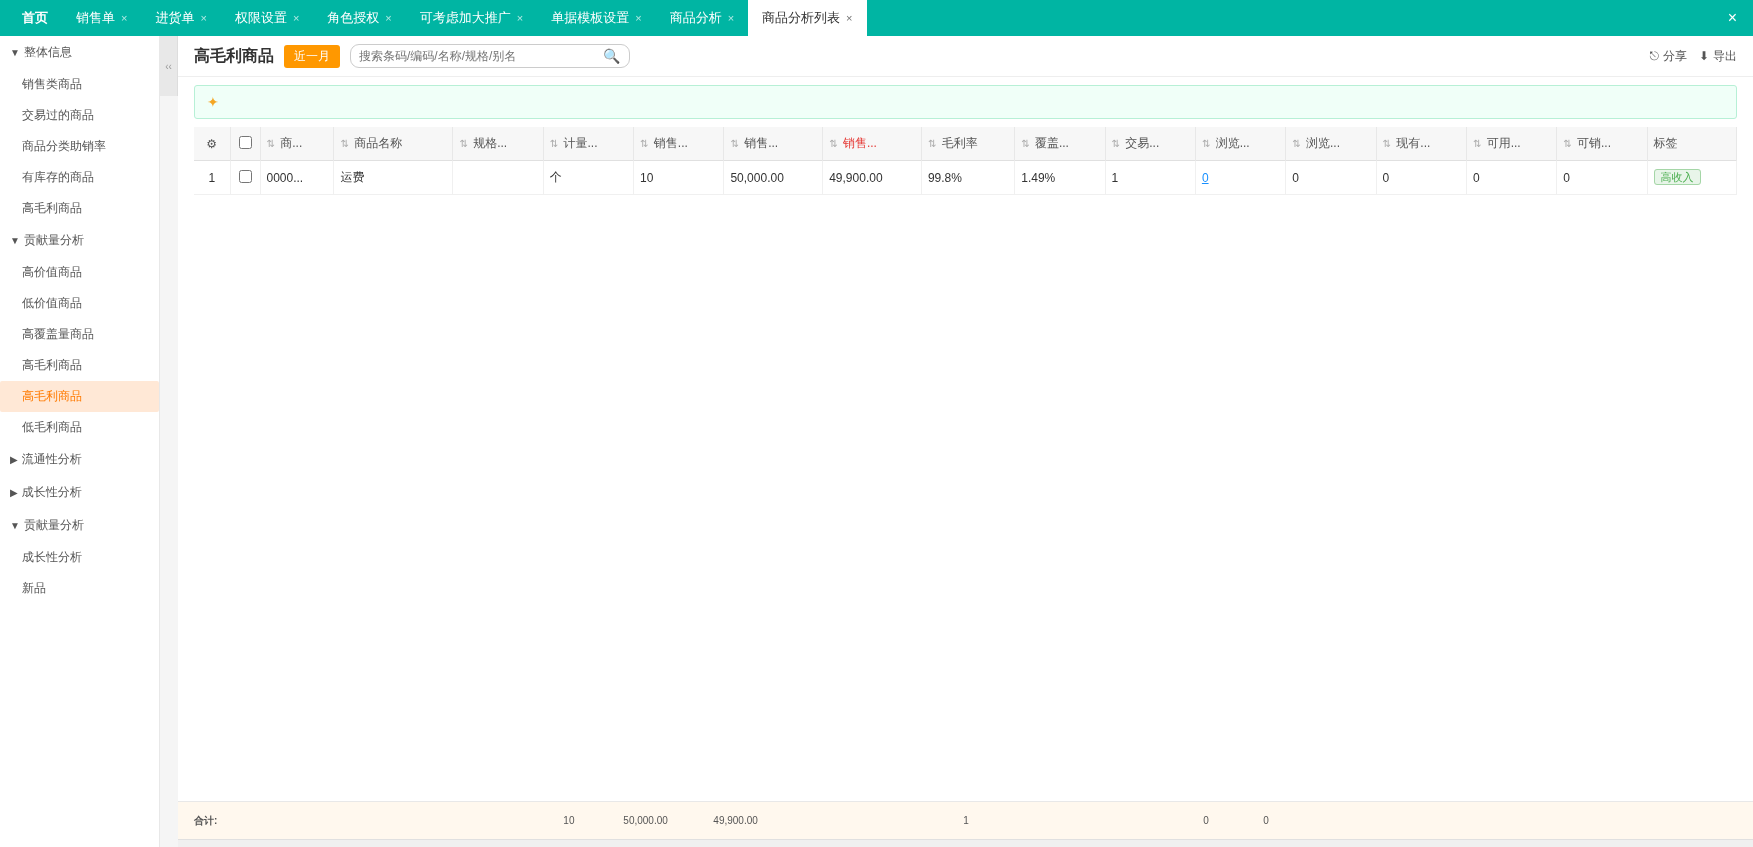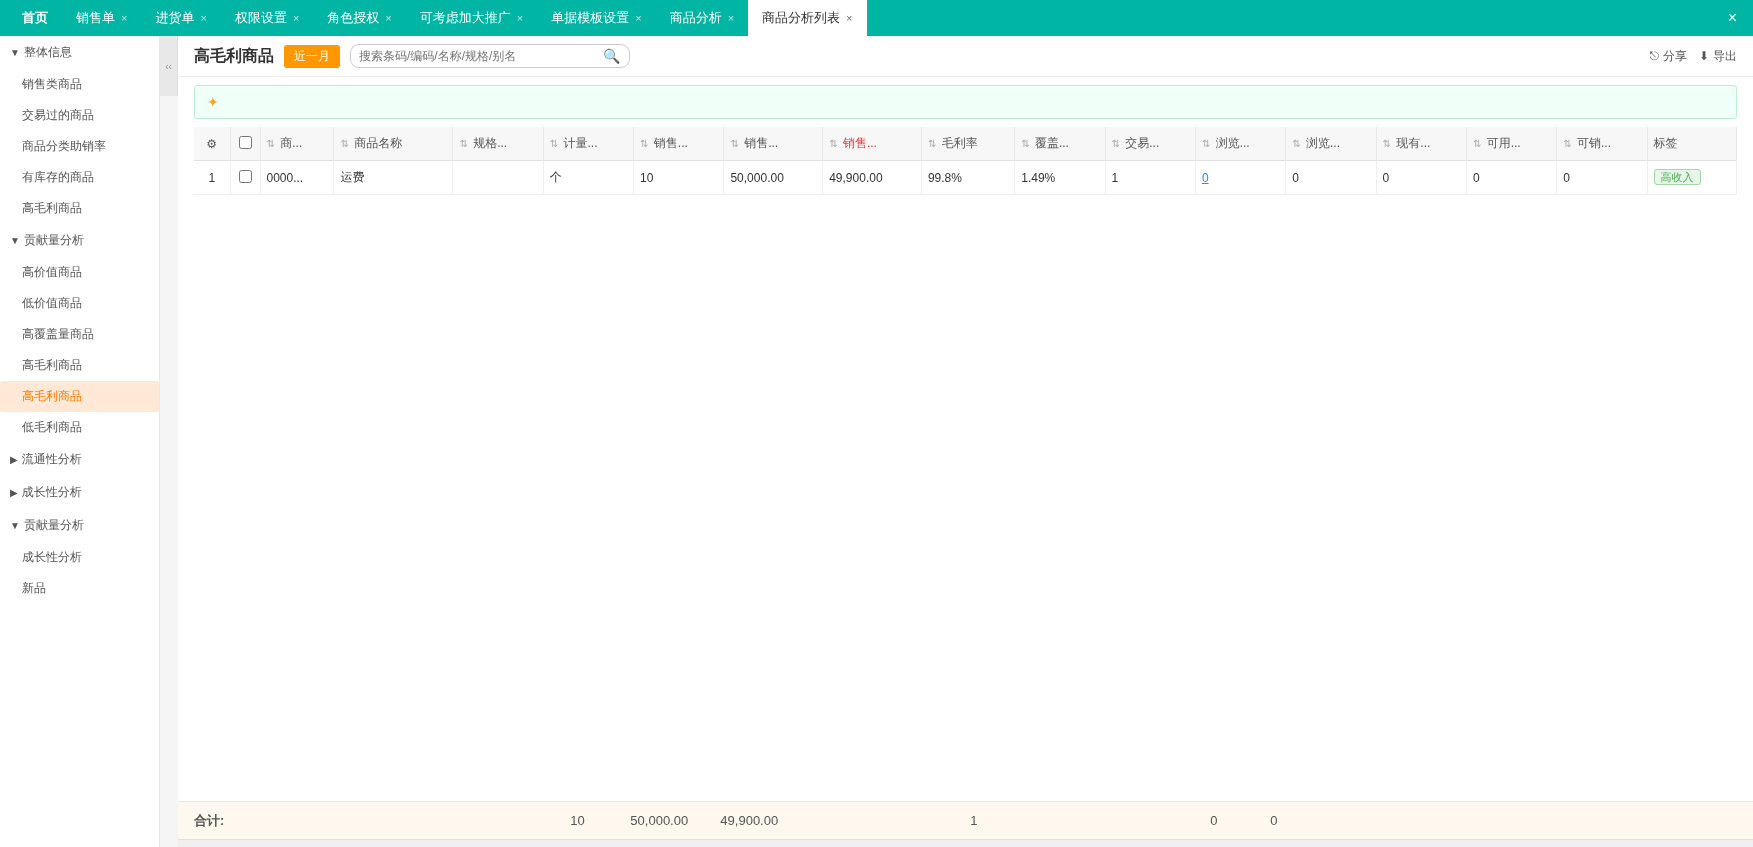--- a/index.html
+++ b/index.html
@@ -224,21 +224,21 @@
     .link-style { color: #1890ff; text-decoration: underline; cursor: pointer; }
 
     
     .footer-bar {
       height: 38px;
       background: #fff8ee;
       border-top: 1px solid #e8e8e8;
       display: flex;
       align-items: center;
       padding: 0 16px;
-      font-size: 13px;
+      font-size: 10px;
       color: #555;
       flex-shrink: 0;
     }
     .footer-bar .total-label { font-weight: bold; margin-right: 20px; }
     .footer-cells {
       display: flex;
       gap: 0;
       flex: 1;
     }
     .footer-cell {

